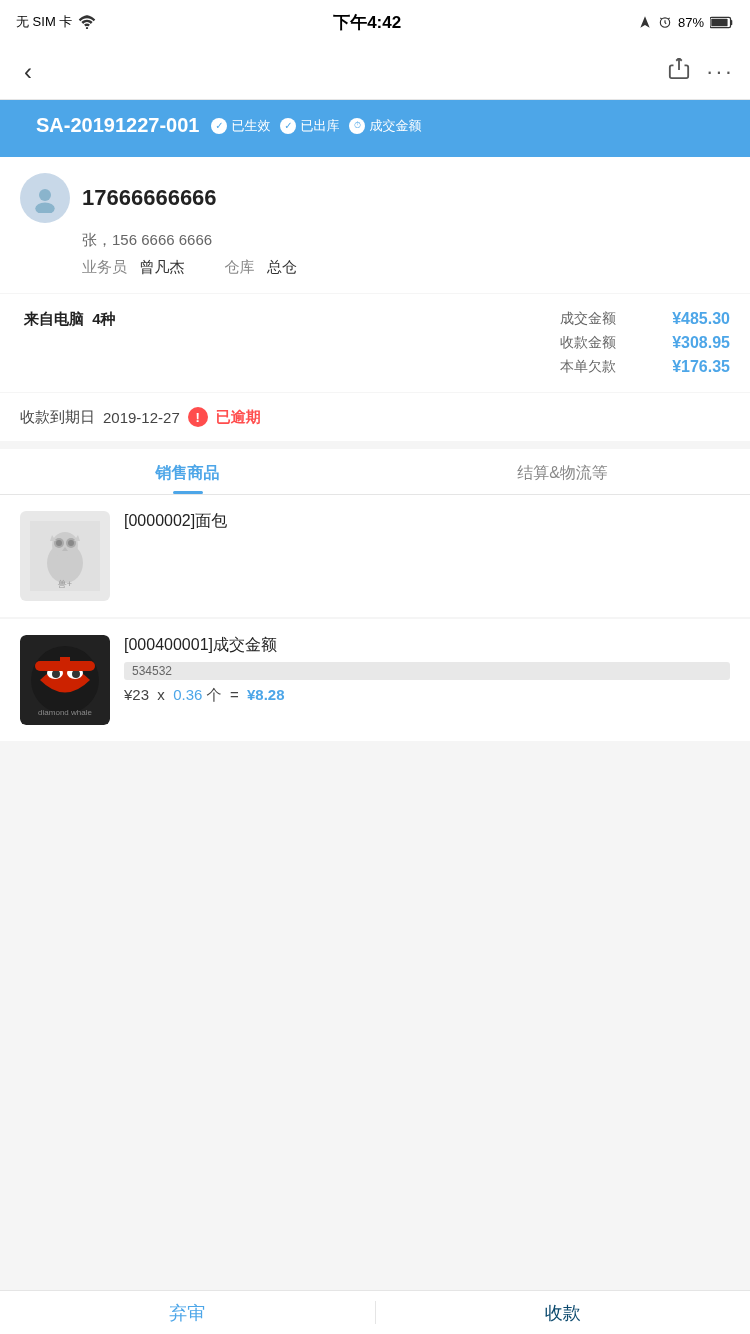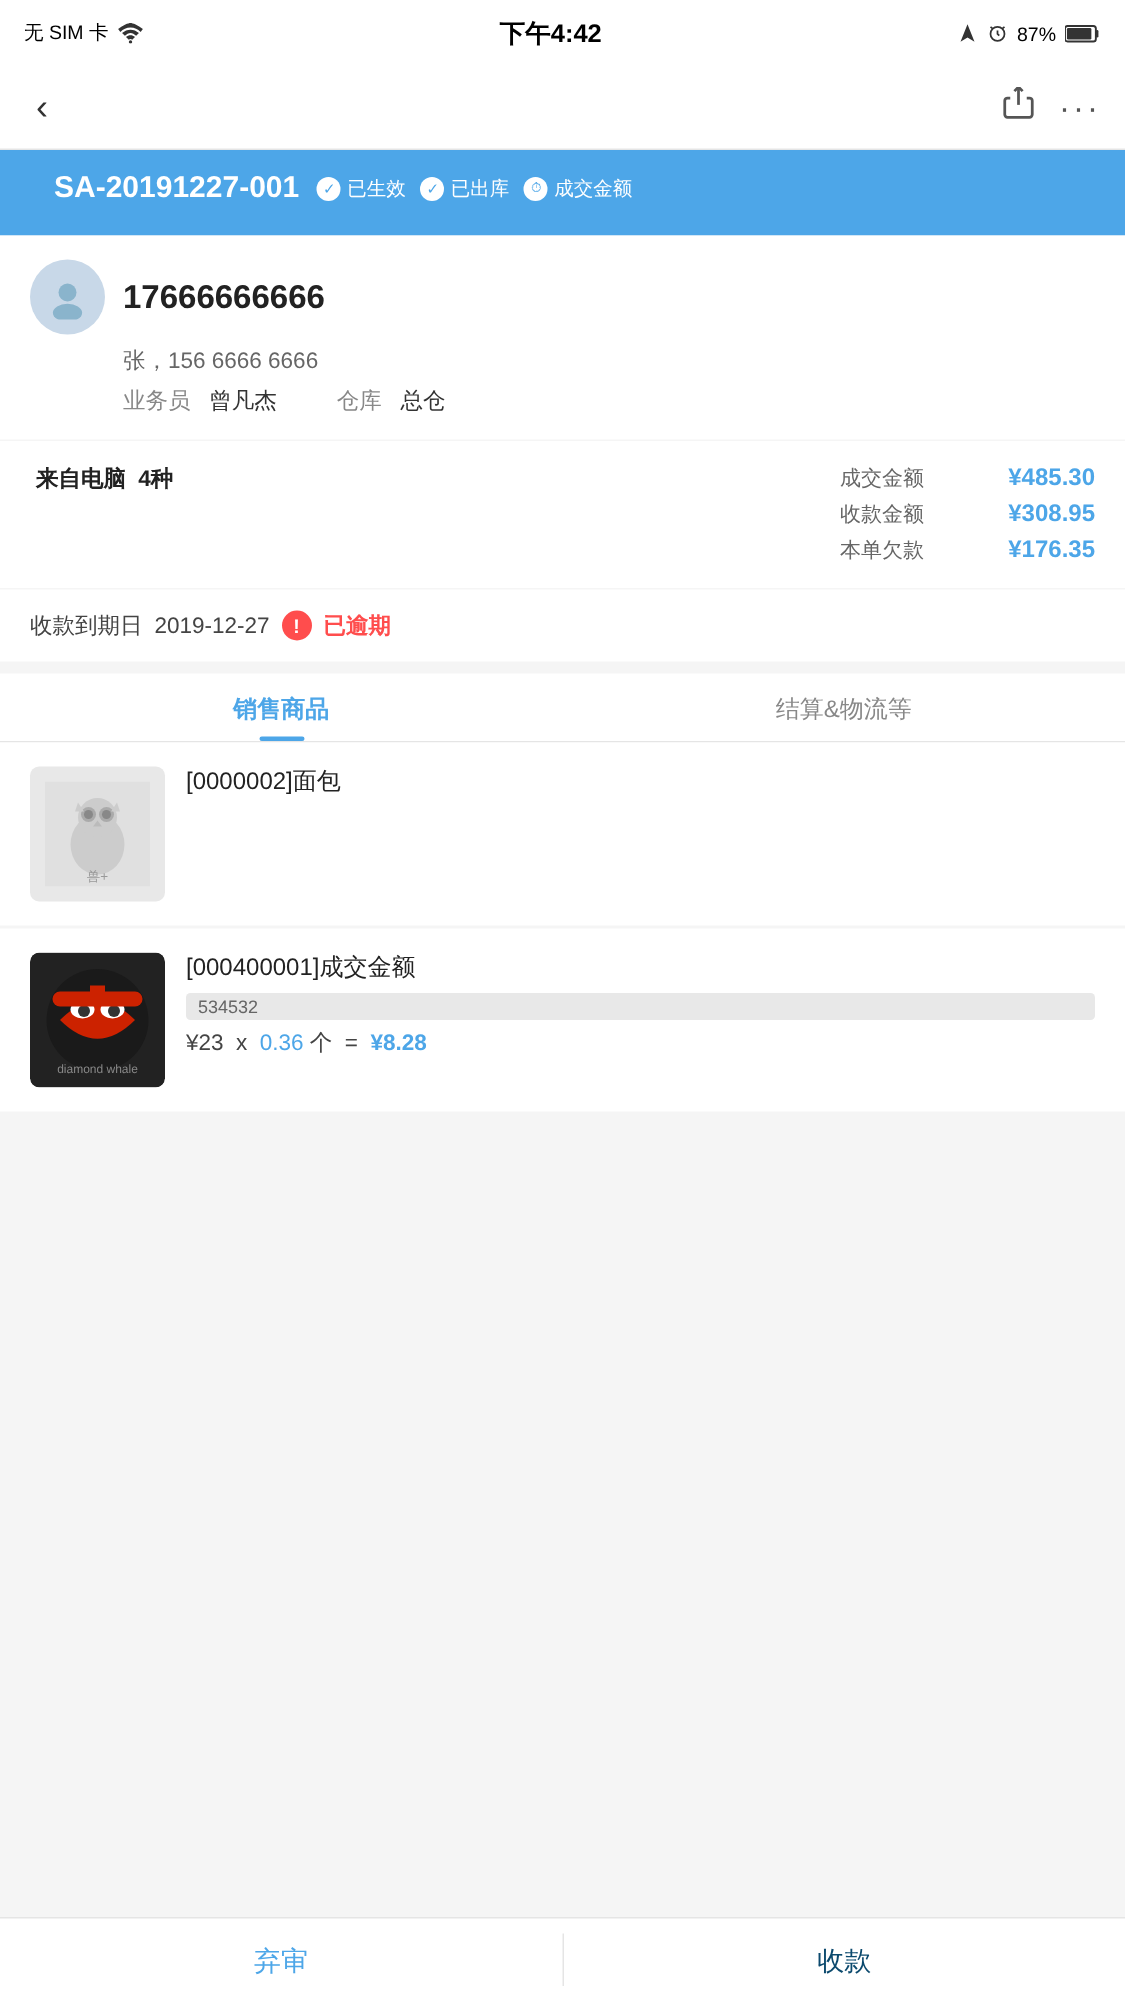--- a/index.html
+++ b/index.html
@@ -280,21 +280,21 @@
     }
     .product-price .qty { color: #4da6e8; }
     .product-price .total { color: #4da6e8; font-weight: 700; }
 
     
     .bottom-bar {
       position: fixed;
       bottom: 0;
       left: 0;
       width: 750px;
-      height: 56px;
+      height: 44px;
       background: #fff;
       border-top: 1px solid #e5e5e5;
       display: flex;
     }
     .bottom-btn {
       flex: 1;
       display: flex;
       align-items: center;
       justify-content: center;
       font-size: 18px;

